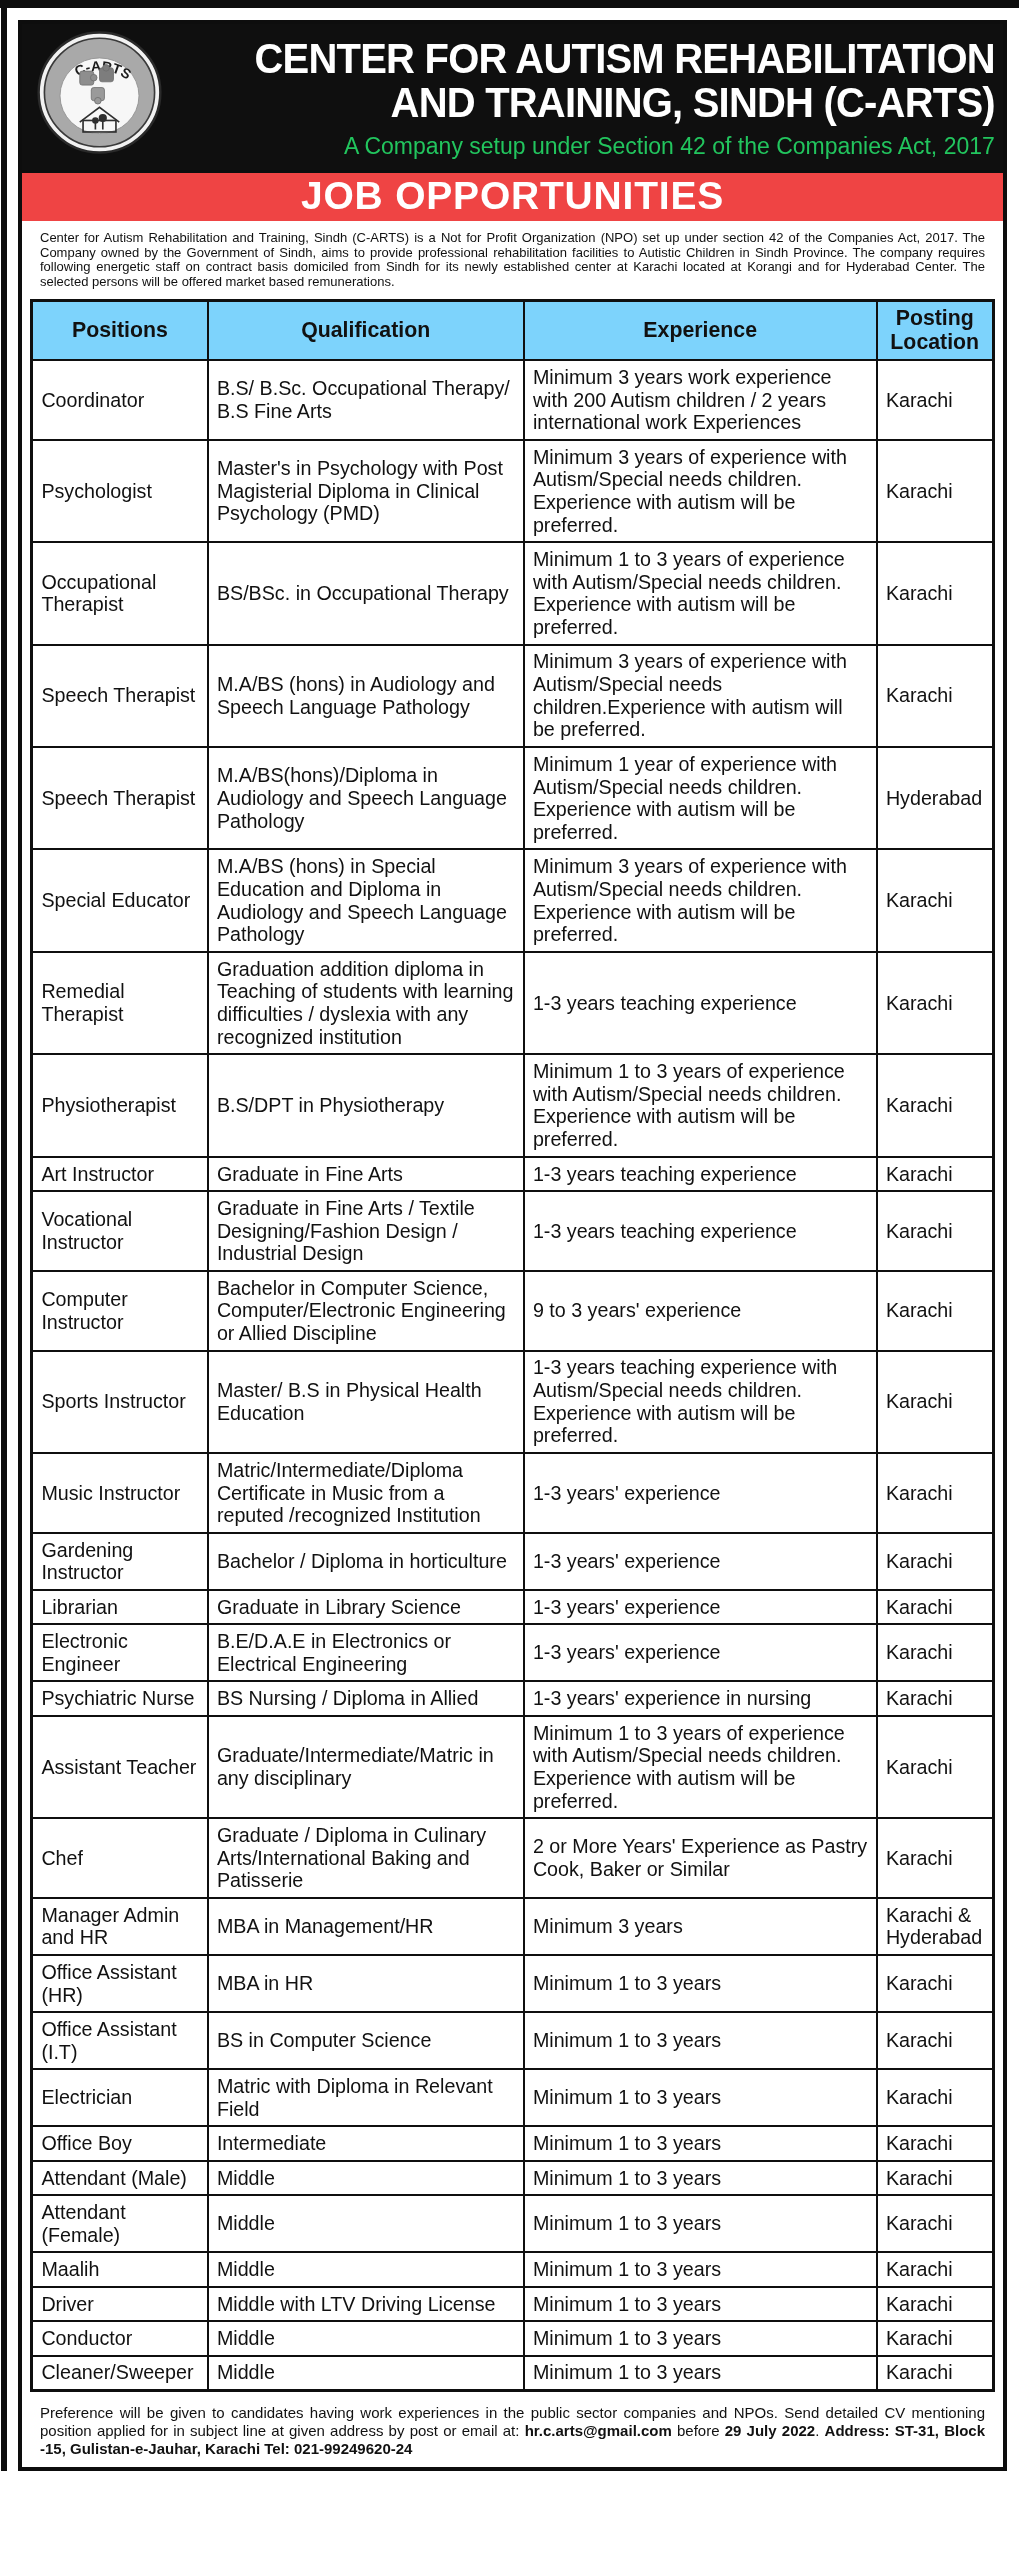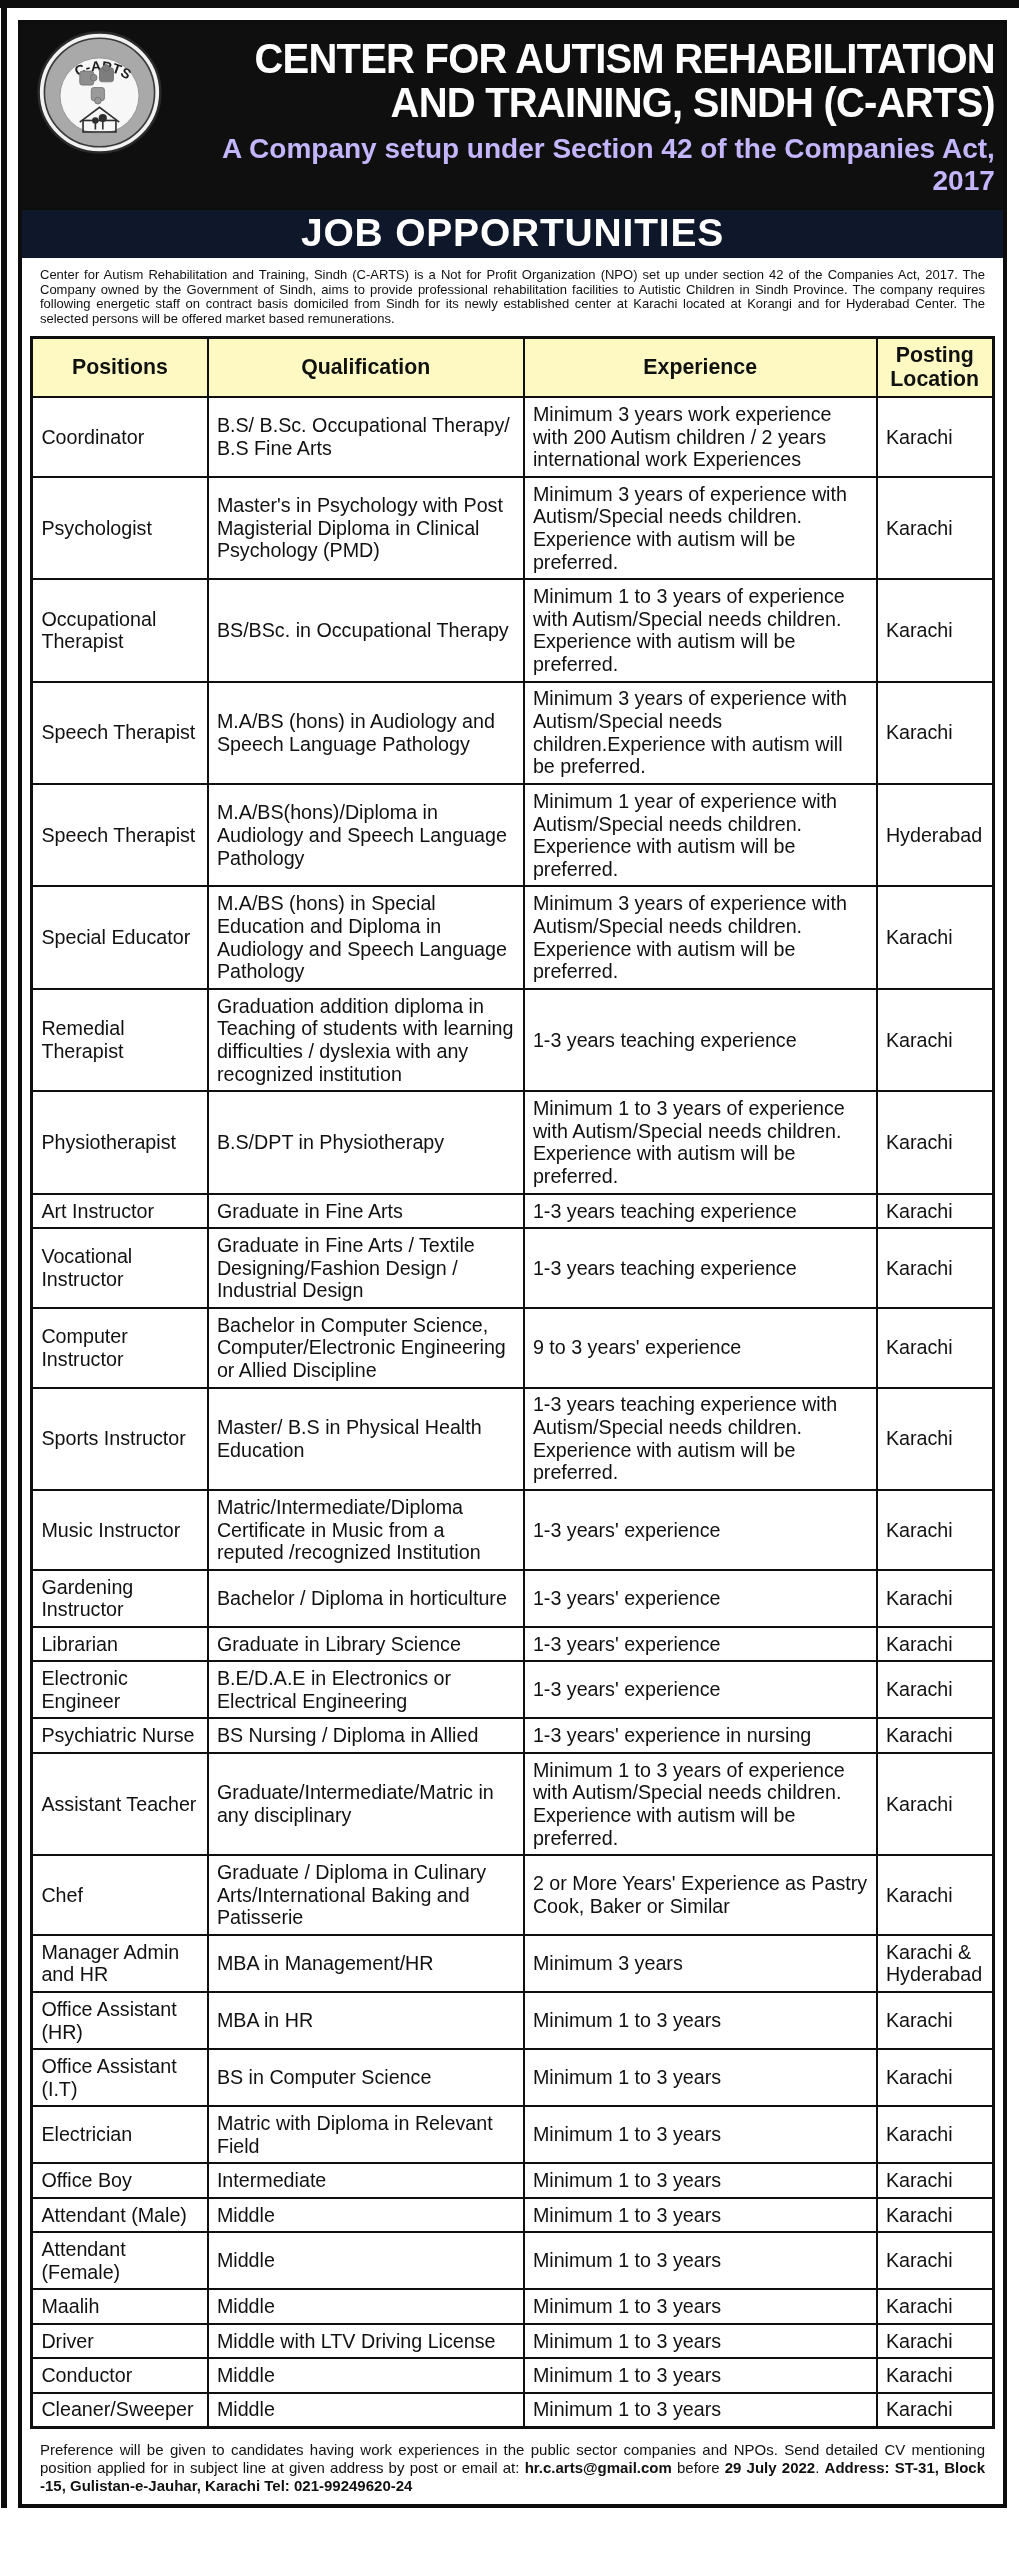--- a/index.html
+++ b/index.html
@@ -5,28 +5,28 @@
   html,body{margin:0;padding:0;background:#ffffff;}
   body{width:1020px;font-family:"Liberation Sans", sans-serif;color:#111;position:relative;}
   .top-strip{height:8.2px;background:#0d0d0d;}
   .left-rule{position:absolute;left:0.8px;top:8.2px;bottom:3.3px;width:6.6px;background:#0d0d0d;}
   .ad{margin:11.5px 13px 3.3px 18px;border:4.9px solid #0d0d0d;background:#ffffff;}
   
   .masthead{background:#0f0f0f;position:relative;padding:9.9px 8.2px 9.9px 0;min-height:125px;}
   .logo-wrap{position:absolute;left:14.8px;top:6.6px;width:125px;height:125px;}
   .head-text{margin-left:156px;text-align:right;}
   .title{color:#fff;font-weight:bold;font-size:40px;line-height:1.1;letter-spacing:-0.8px;transform:scaleY(1.08);transform-origin:top center;}
-  .subtitle{color:#c4b5fd;font-weight:bold;font-size:28px;margin-top:11.5px;letter-spacing:0px;}
-  
-  .banner{background:#0f172a;border-top:3.3px solid #0d0d0d;height:48px;line-height:46px;text-align:center;color:#fff;font-weight:bold;font-size:39px;letter-spacing:0.8px;transform-origin:center;}
+  .subtitle{color:#22c55e;font-weight:normal;font-size:23px;margin-top:11.5px;letter-spacing:0px;}
+  
+  .banner{background:#ef4444;border-top:3.3px solid #0d0d0d;height:48px;line-height:46px;text-align:center;color:#fff;font-weight:bold;font-size:39px;letter-spacing:0.8px;transform-origin:center;}
   
   .intro{padding:9.9px 18px 8.2px 18px;font-size:13px;line-height:1.13;text-align:justify;}
   
   table.jobs{border-collapse:collapse;margin:1.6px 8.2px 6.6px 8.2px;width:calc(100% - 16.4px);border:3.3px solid #0f0f0f;}
-  table.jobs th{background:#fef9c3;border:2.5px solid #0f0f0f;font-size:21.3px;font-weight:bold;padding:4.9px 3.3px;text-align:center;line-height:1.1;}
+  table.jobs th{background:#7dd3fc;border:2.5px solid #0f0f0f;font-size:21.3px;font-weight:bold;padding:4.9px 3.3px;text-align:center;line-height:1.1;}
   table.jobs td{border:2.5px solid #0f0f0f;font-size:19.7px;line-height:1.15;padding:4.9px 8.2px;vertical-align:middle;background:#fff;}
   col.c-pos{width:176px;} col.c-qual{width:316px;} col.c-exp{width:353px;} col.c-loc{width:auto;}
   
   .footer{padding:4.9px 18px 9.9px 18px;}
   .contact{font-size:15px;line-height:1.2;text-align:justify;}
   .contact b{font-weight:bold;}
 </style>
 </head>
 <body>
 

